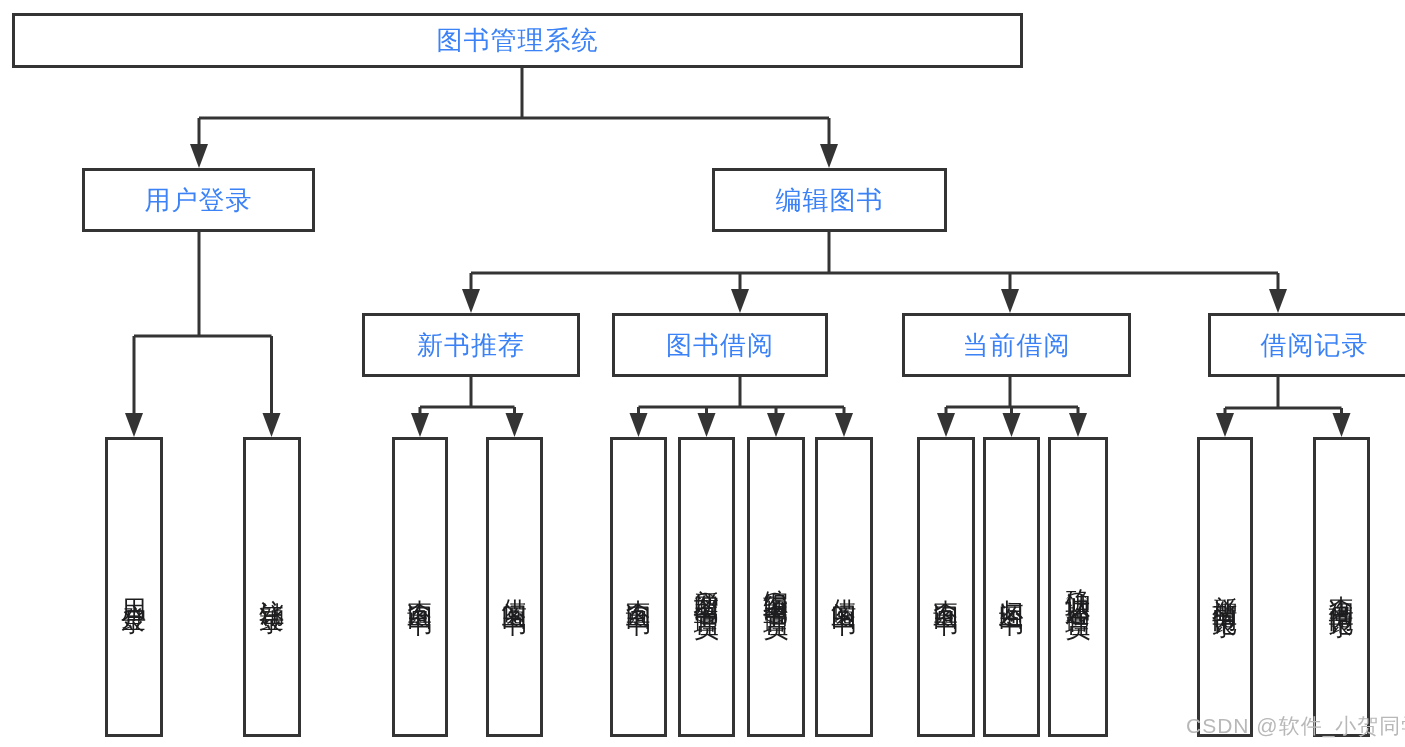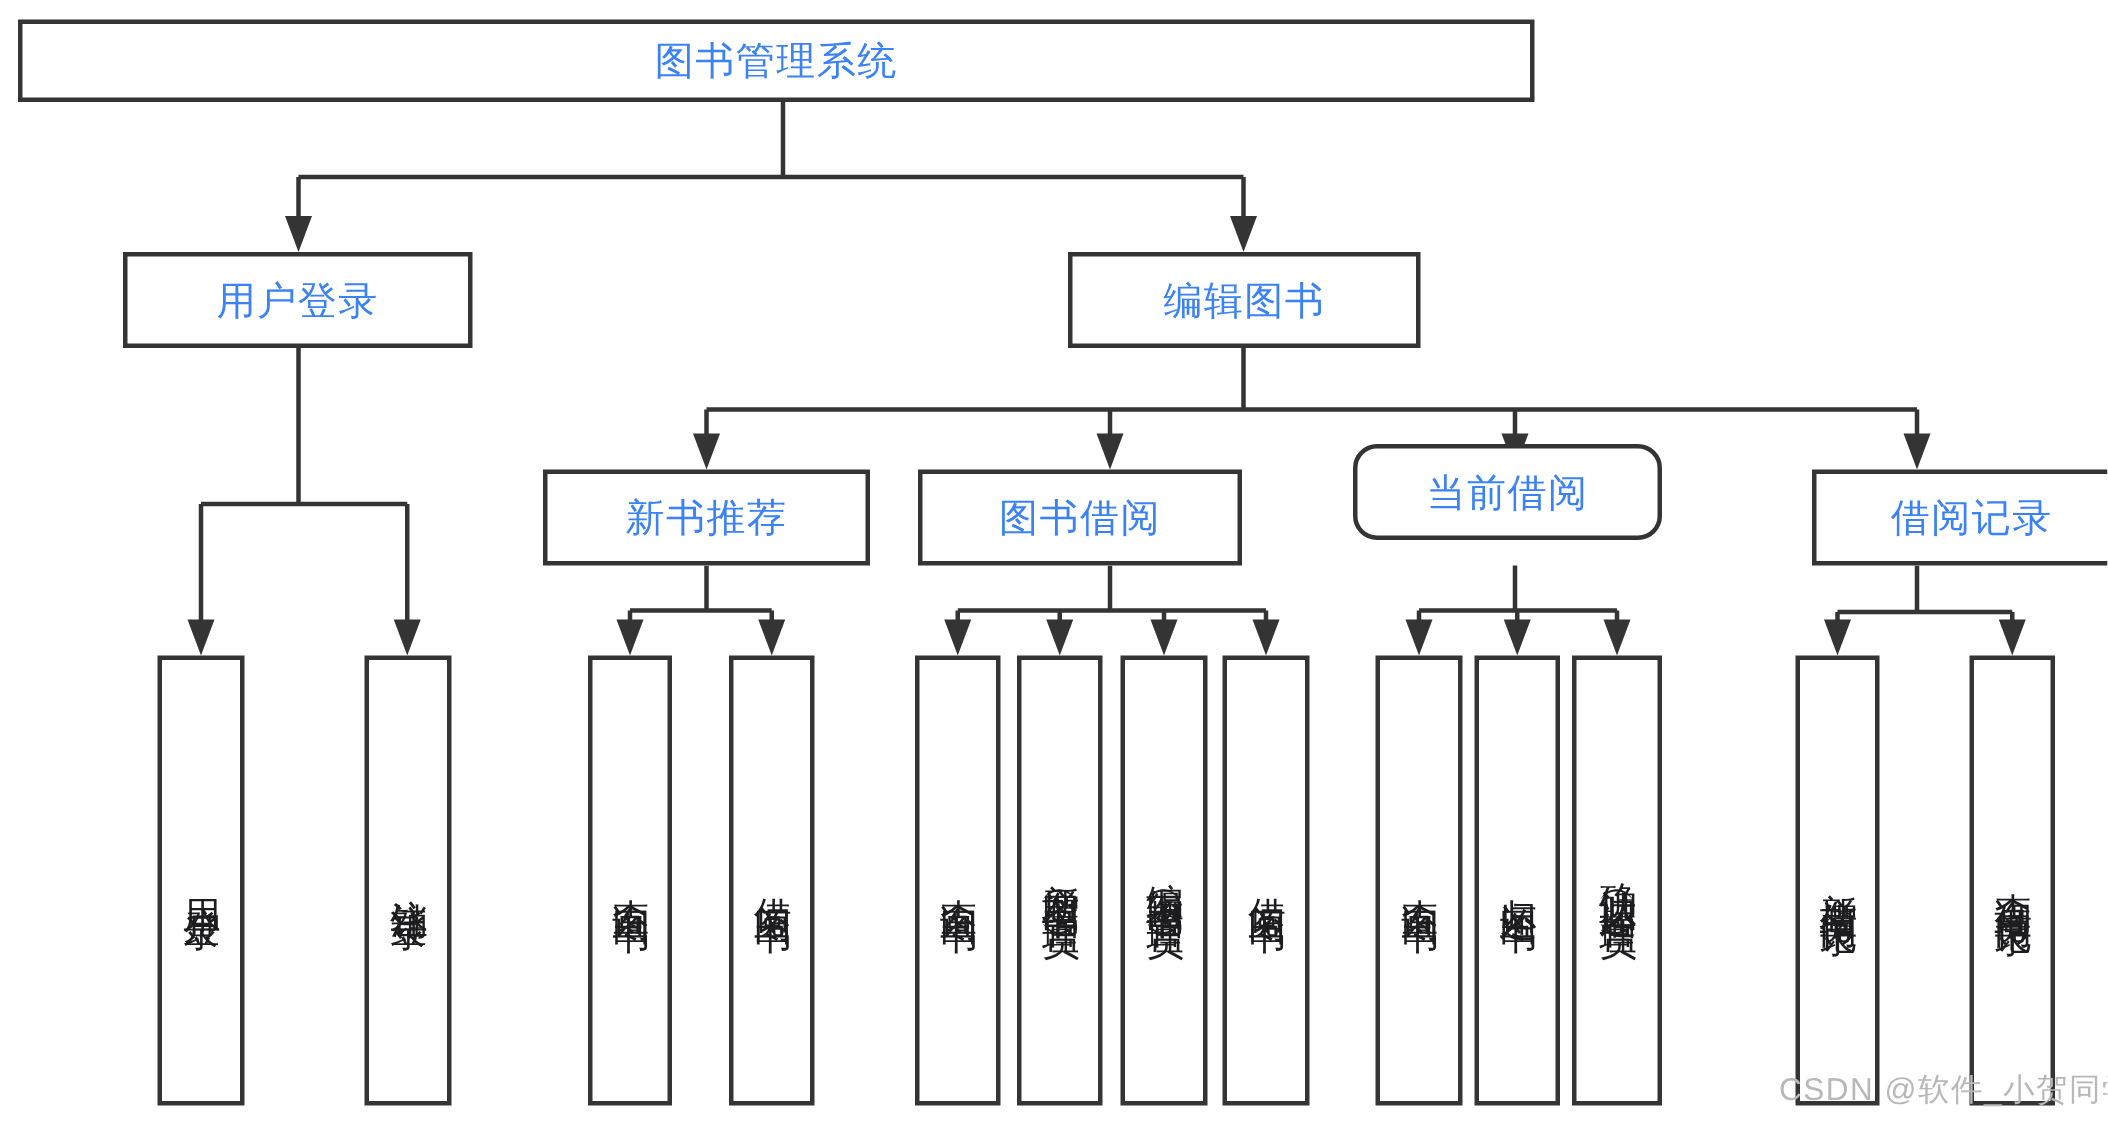--- a/index.html
+++ b/index.html
@@ -116,21 +116,21 @@
     </g>
   </svg>
 
   <div class="hnode" style="left:12px; top:13px; width:1011px; height:55px;">图书管理系统</div>
 
   <div class="hnode" style="left:82px; top:168px; width:233px; height:64px;">用户登录</div>
   <div class="hnode" style="left:712px; top:168px; width:235px; height:64px;">编辑图书</div>
 
   <div class="hnode" style="left:362px; top:313px; width:218px; height:64px;">新书推荐</div>
   <div class="hnode" style="left:612px; top:313px; width:216px; height:64px;">图书借阅</div>
-  <div class="hnode" style="left:902px; top:296px; width:206px; height:64px;border-radius:16px;">当前借阅</div>
+  <div class="hnode" style="left:902px; top:313px; width:229px; height:64px;">当前借阅</div>
   <div class="hnode" style="left:1208px; top:313px; width:213px; height:64px;">借阅记录</div>
 
   <div class="vnode" style="left:105px; width:58px;">
     <span>用户登录</span>
   </div>
   <div class="vnode" style="left:243px; width:58px;">
     <span>注销登录</span>
   </div>
   <div class="vnode" style="left:392px; width:56px;">
     <span>查询图书</span>

